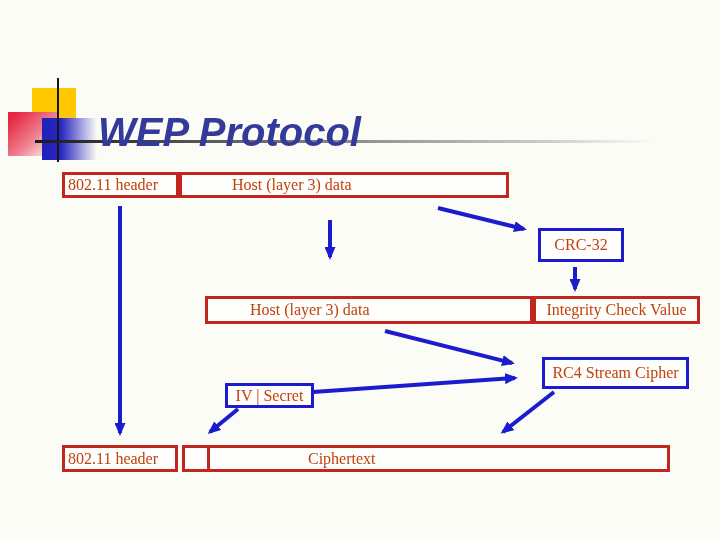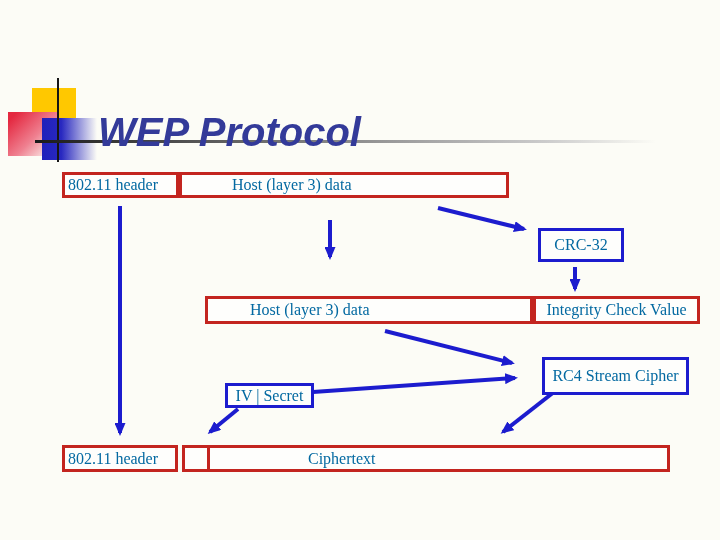--- a/index.html
+++ b/index.html
@@ -27,32 +27,32 @@
     color:#333a99;
     white-space:nowrap;
     letter-spacing:0px;
     font-style:italic;
   }
   
   .box{
     position:absolute;box-sizing:border-box;
     display:flex;align-items:center;
     background:#fefefc;
-    font-size:16px;color:#0369a1;
+    font-size:16px;color:#c2410c;
     white-space:nowrap;
   }
   .red{border:3px solid #c3251f;}
   .blue{border:3px solid #1c1cce;}
   .center{justify-content:center;}
   .b-r1-header{left:62px;top:172px;width:117px;height:26px;padding-left:3px;}
   .b-r1-host  {left:179px;top:172px;width:330px;height:26px;padding-left:50px;}
   .b-crc      {left:538px;top:228px;width:86px;height:34px;}
   .b-r2-host  {left:205px;top:296px;width:328px;height:28px;padding-left:42px;}
   .b-r2-icv   {left:533px;top:296px;width:167px;height:28px;}
-  .b-rc4      {left:542px;top:357px;width:147px;height:38px;}
+  .b-rc4      {left:542px;top:357px;width:147px;height:32px;}
   .b-ivsec    {left:225px;top:383px;width:89px;height:25px;}
   .b-r3-header{left:62px;top:445px;width:116px;height:27px;padding-left:3px;}
   .b-r3-iv    {left:182px;top:445px;width:27px;height:27px;padding-left:44px;}
   .b-r3-cipher{left:207px;top:445px;width:463px;height:27px;padding-left:98px;}
   
   .arrows{position:absolute;left:0;top:0;width:720px;height:540px;pointer-events:none;}
   .arrows path{stroke:#1c1cce;stroke-width:4;fill:none;}
 </style>
 </head>
 <body>

